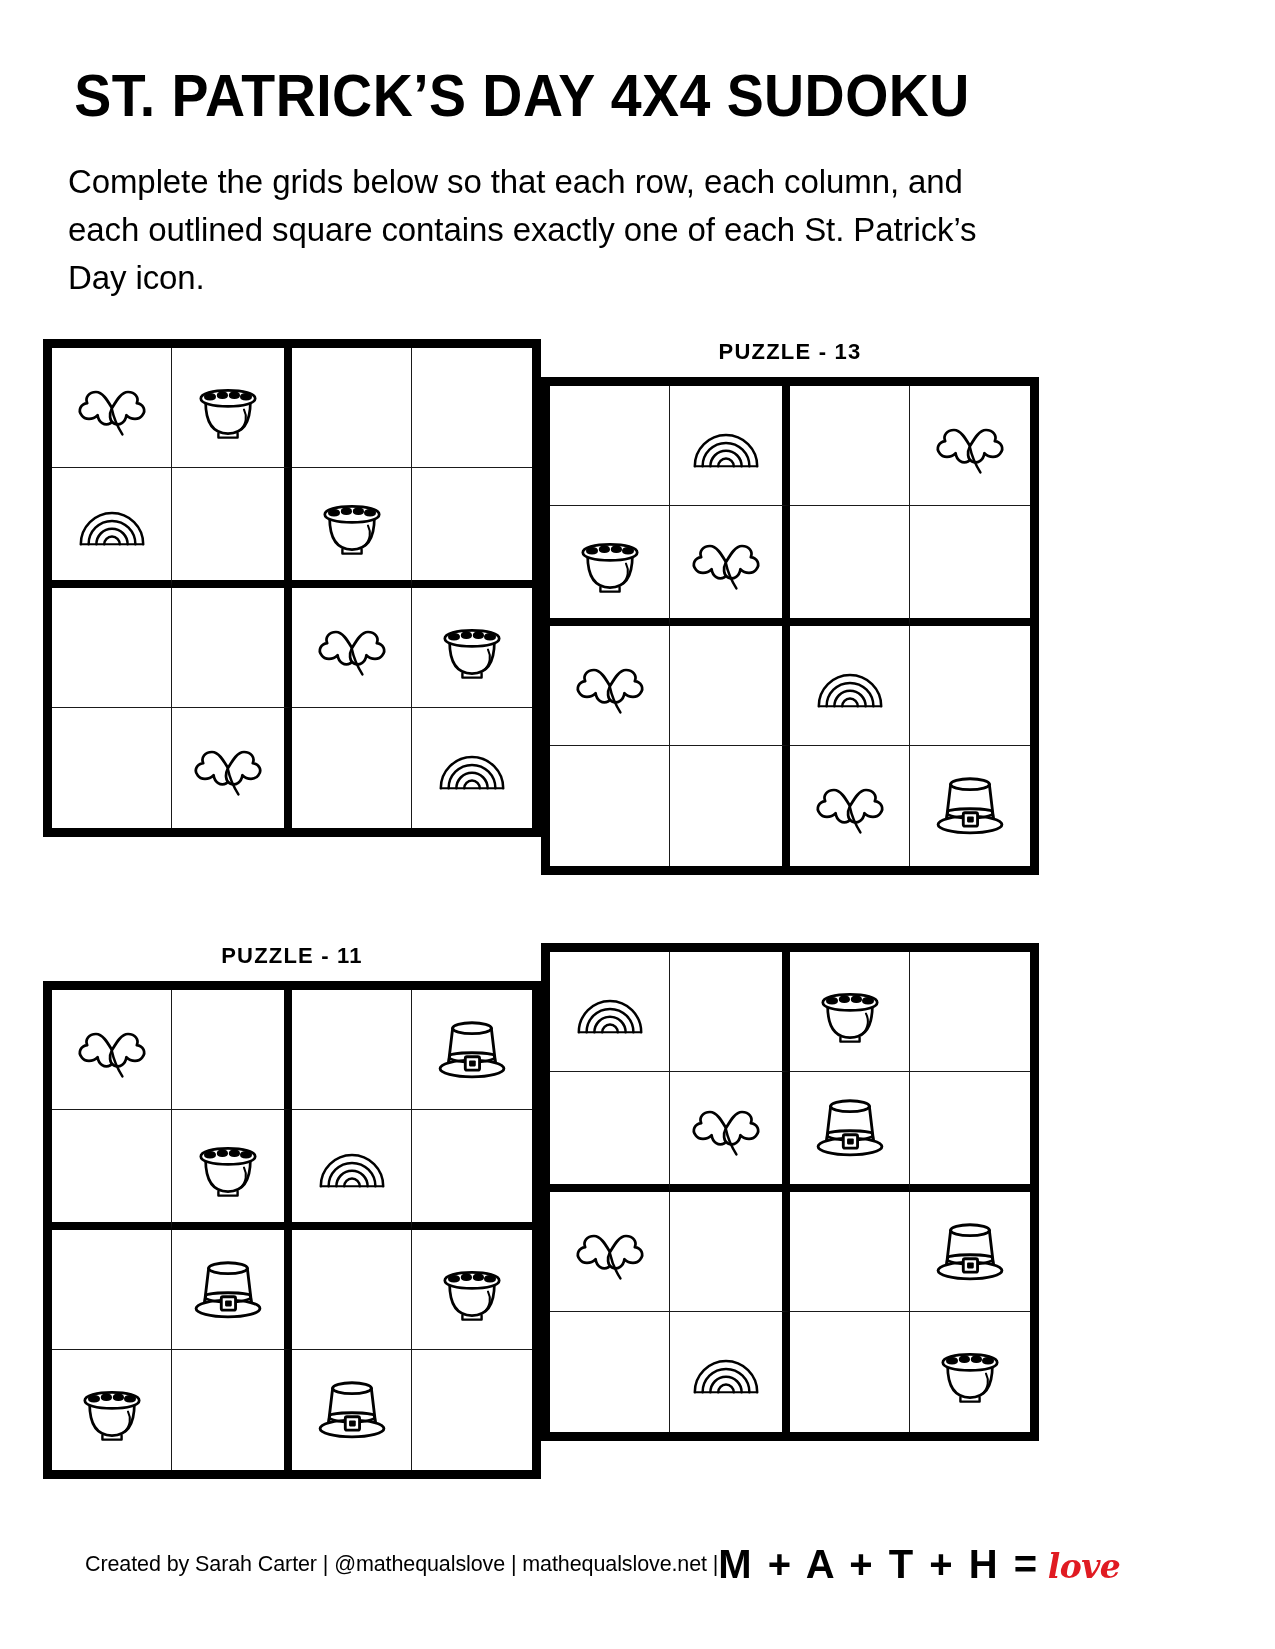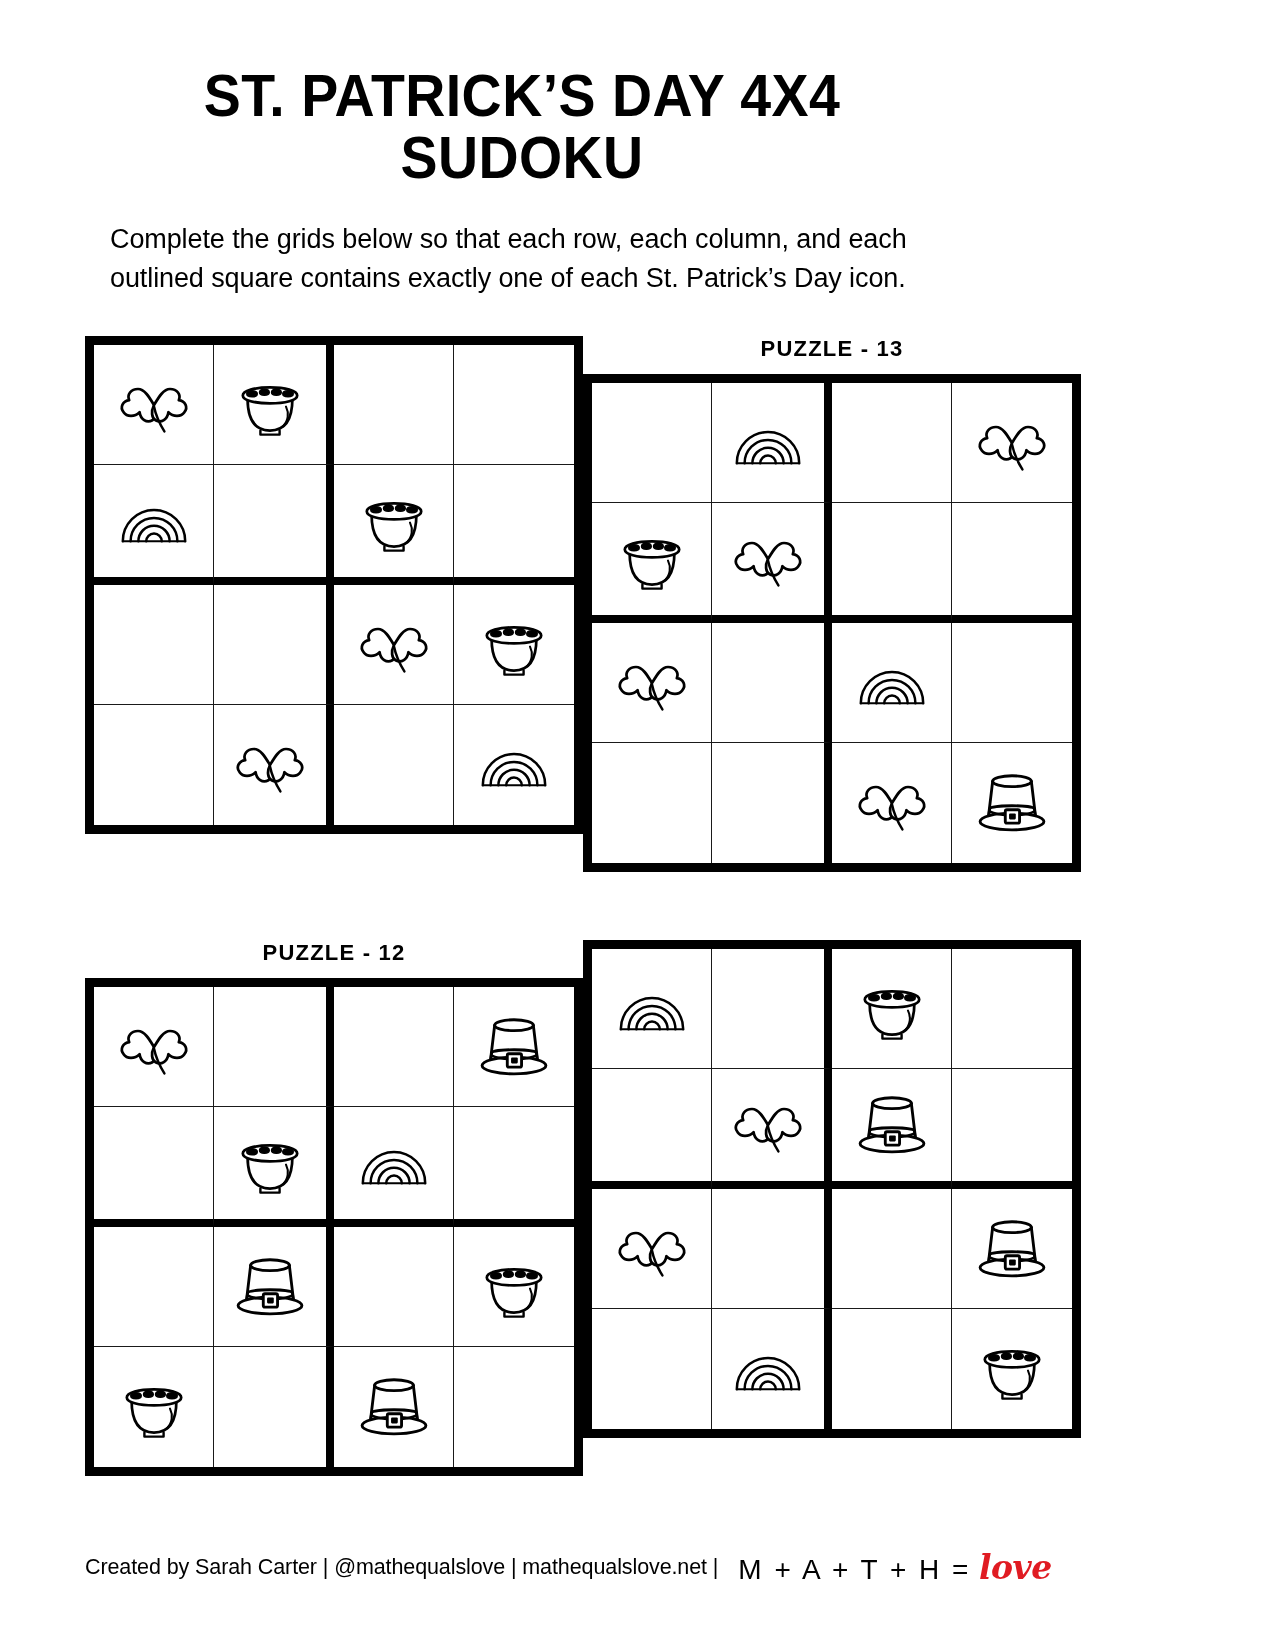--- a/index.html
+++ b/index.html
@@ -13,40 +13,40 @@
     font-family: "Liberation Sans", sans-serif;
     color: #000000;
     position: relative;
     overflow: hidden;
   }
 
   .page {
     width: 1044px;
     height: 1649px;
     box-sizing: border-box;
-    padding: 0 85px;
+    padding: 0 43px;
     position: relative;
   }
 
   
   .title {
     text-align: center;
     font-size: 59px;
     font-weight: 700;
     letter-spacing: 0.5px;
     margin: 0;
     padding-top: 66px;
     line-height: 1.05;
     font-family: "Liberation Sans", sans-serif;
     transform: scaleX(0.94);
   }
 
   .instructions {
     margin: 30px 0 0 25px;
-    font-size: 27px;
+    font-size: 33px;
     line-height: 1.45;
     max-width: 985px;
     font-weight: 400;
     letter-spacing: -0.1px;
   }
 
   
   .puzzle-area {
     margin-top: 38px;
     display: flex;
@@ -118,24 +118,23 @@
   .credit {
     letter-spacing: -0.1px;
     white-space: nowrap;
   }
   .brand {
     display: flex;
     align-items: baseline;
     white-space: nowrap;
   }
   .brand-math {
-    font-size: 28px;
-    font-weight: 400;
+    font-size: 40px;
+    font-weight: 700;
     letter-spacing: 2.5px;
-    margin-left: 20px;
   }
   .brand-love {
     font-family: "DejaVu Serif", serif;
     font-style: italic;
     font-weight: 700;
     font-size: 33px;
     color: #e01b22;
     margin-left: 8px;
     letter-spacing: -0.5px;
     text-align: right;
@@ -349,21 +348,21 @@
       <rect x="42" y="58" width="17" height="16" rx="2" fill="#fff"></rect>
       <rect x="46.5" y="62.5" width="8" height="7" rx="1.2" fill="#000" stroke="none"></rect>
     </svg>
               </span>
             </div>
           </div>
       </div>
     </div>
     <div class="puzzle-row">
       <div class="puzzle-block">
-        <div class="puzzle-label">PUZZLE - 12</div>
+        <div class="puzzle-label">PUZZLE - 11</div>
         <div class="grid">
             <div class="cell r0 c0">
               <span class="icon-wrap">
                 <svg width="80" height="80" viewBox="0 0 100 100" fill="none" stroke="#000" stroke-width="3.4" stroke-linecap="round" stroke-linejoin="round">
       <path d="M50 50 C44 40 38 30 30 30 C21 30 16 37 19 44 C11 45 7 53 12 59 C16 65 26 65 32 59 C33 68 41 73 48 69 C53 66 54 58 50 50Z" fill="#fff"></path>
       <path d="M50 50 C56 40 62 30 70 30 C79 30 84 37 81 44 C89 45 93 53 88 59 C84 65 74 65 68 59 C67 68 59 73 52 69 C47 66 46 58 50 50Z" fill="#fff"></path>
       <path d="M50 52 C52 62 56 72 63 83" stroke-width="3.1"></path>
     </svg>
               </span>
             </div>

